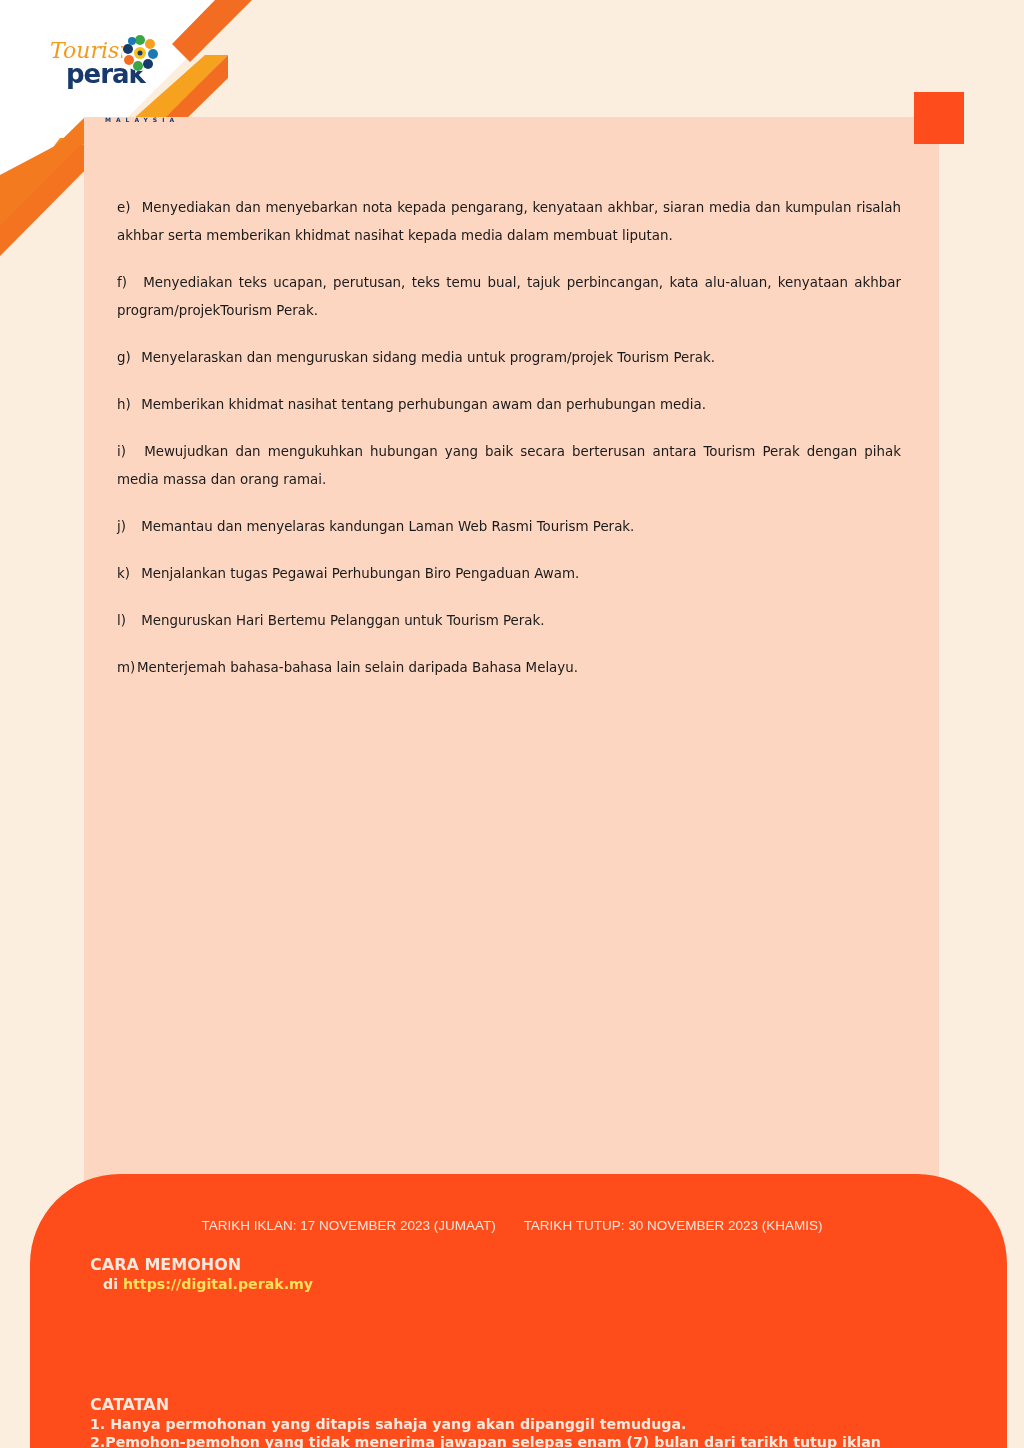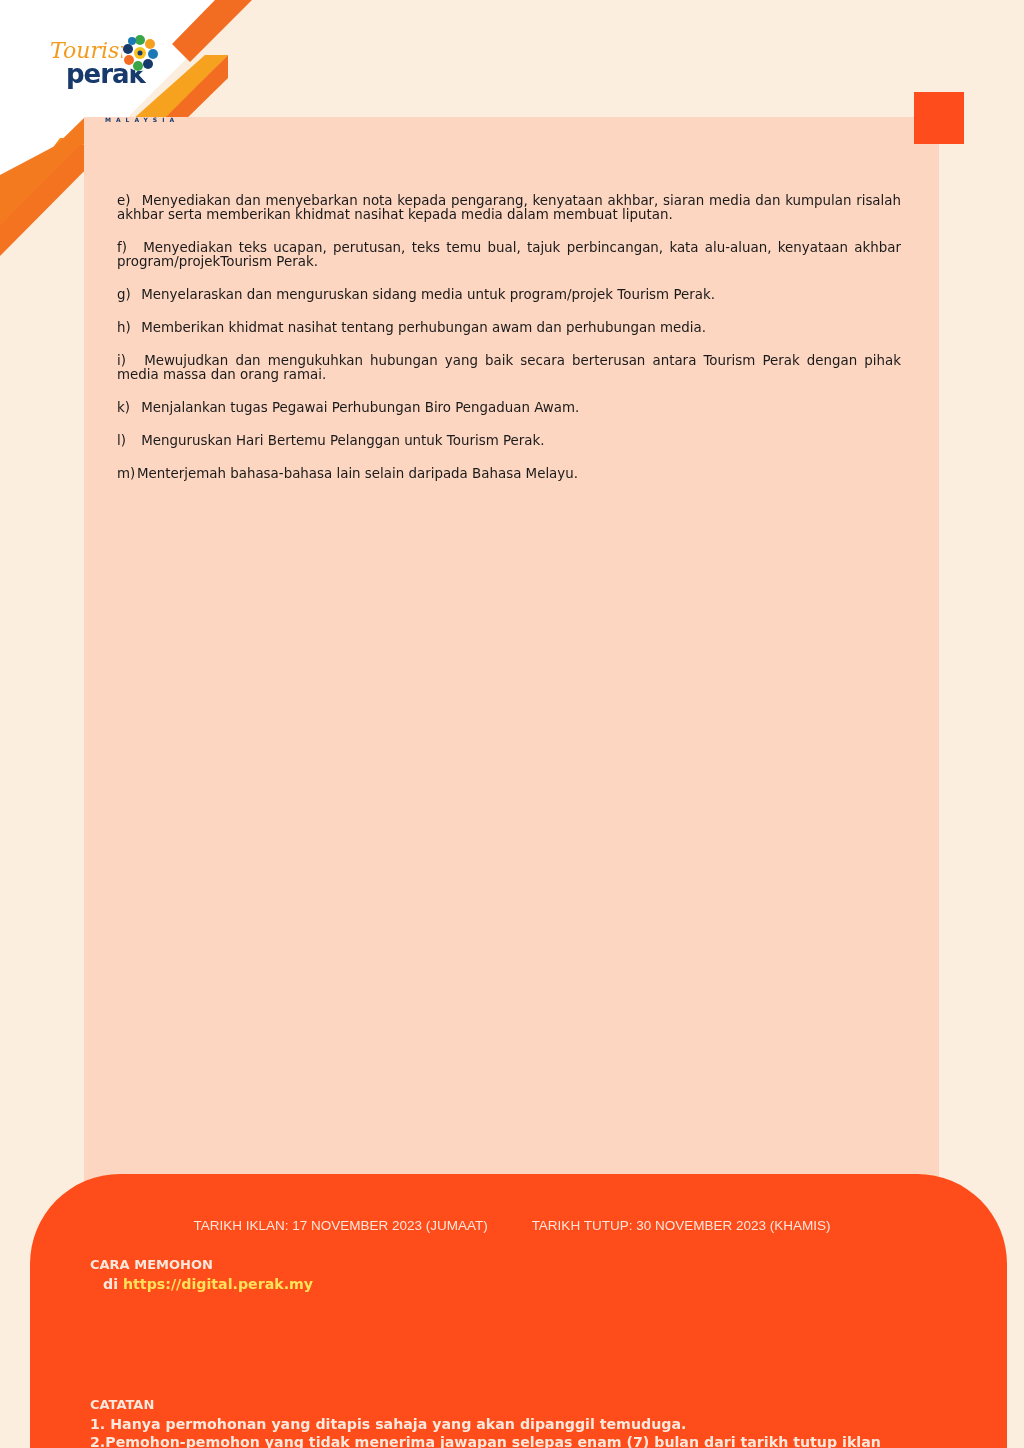--- a/index.html
+++ b/index.html
@@ -36,42 +36,42 @@
     .logo .country {
       position: absolute; left: 57px; top: 84px;
       font-size: 6px; letter-spacing: 5px; color: #17396b; font-weight: bold;
     }
     .logo-flower {
       position: absolute; left: 120px; top: 33px; width: 40px; height: 40px;
     }
     .duties {
       position: absolute; left: 117px; top: 194px; width: 784px;
       font-family: "DejaVu Sans", sans-serif;
-      font-size: 13.4px; line-height: 14px; color: #1a1a1a;
+      font-size: 13.4px; line-height: 28px; color: #1a1a1a;
     }
     .duty { margin: 0 0 19px 0; text-align: justify; }
     .duty .lbl { display: inline-block; min-width: 20px; }
     .footer {
       position: absolute; left: 30px; top: 1174px; width: 977px; height: 300px;
       background: #fe4c1a;
       border-top-left-radius: 90px; border-top-right-radius: 90px;
     }
     .dates {
       position: absolute; left: 0; width: 100%; top: 1218px;
       text-align: center; color: #fde6da;
       font-family: "Liberation Sans Narrow", "Liberation Sans", sans-serif;
       font-size: 13.5px; word-spacing: 0px;
     }
-    .dates span { margin: 0 20px; text-align: center; }
+    .dates span { margin: 0 12px; text-align: center; }
     .foot-text {
       position: absolute; left: 90px; width: 860px; color: #fbe8dc;
       font-family: "DejaVu Sans", sans-serif; font-weight: bold;
       font-size: 14.2px; line-height: 18.5px;
     }
-    .foot-text .h { font-size: 13px; }
+    .foot-text .h { font-size: 16px; }
     .foot-text .indent { padding-left: 13px; }
     .foot-text .link { color: #ffe15a; }
   </style>
 </head>
 <body>
 
 <svg class="corner-white" viewBox="0 0 1024 1448" width="1024" height="1448">
   <polygon points="0,0 245,0 0,245" fill="#ffffff"></polygon>
   <polygon points="0,0 230,0 230,10 0,230" fill="#ffffff"></polygon>
 
@@ -111,20 +111,21 @@
   <circle cx="20" cy="20" r="6" fill="#f7c21e"></circle>
   <circle cx="20" cy="20" r="2.5" fill="#17396b"></circle>
 </svg>
 
 <div class="duties">
   <p class="duty"><span class="lbl">e)</span> <span>Menyediakan dan menyebarkan nota kepada pengarang, kenyataan akhbar, siaran media dan kumpulan risalah akhbar serta memberikan khidmat nasihat kepada media dalam membuat liputan.</span></p>
   <p class="duty"><span class="lbl">f)</span> <span>Menyediakan teks ucapan, perutusan, teks temu bual, tajuk perbincangan, kata alu-aluan, kenyataan akhbar program/projekTourism Perak.</span></p>
   <p class="duty"><span class="lbl">g)</span> <span>Menyelaraskan dan menguruskan sidang media untuk program/projek Tourism Perak.</span></p>
   <p class="duty"><span class="lbl">h)</span> <span>Memberikan khidmat nasihat tentang perhubungan awam dan perhubungan media.</span></p>
   <p class="duty"><span class="lbl">i)</span> <span>Mewujudkan dan mengukuhkan hubungan yang baik secara berterusan antara Tourism Perak dengan pihak media massa dan orang ramai.</span></p>
+  <p class="duty"><span class="lbl">j)</span> <span>Memantau dan menyelaras kandungan Laman Web Rasmi Tourism Perak.</span></p>
   <p class="duty"><span class="lbl">k)</span> <span>Menjalankan tugas Pegawai Perhubungan Biro Pengaduan Awam.</span></p>
   <p class="duty"><span class="lbl">l)</span> <span>Menguruskan Hari Bertemu Pelanggan untuk Tourism Perak.</span></p>
   <p class="duty"><span class="lbl">m)</span><span>Menterjemah bahasa-bahasa lain selain daripada Bahasa Melayu.</span></p>
 </div>
 
 <div class="footer"></div>
 
 <div class="dates">
   <span>TARIKH IKLAN: 17 NOVEMBER 2023 (JUMAAT)</span>
   <span>TARIKH TUTUP: 30 NOVEMBER 2023 (KHAMIS)</span>

